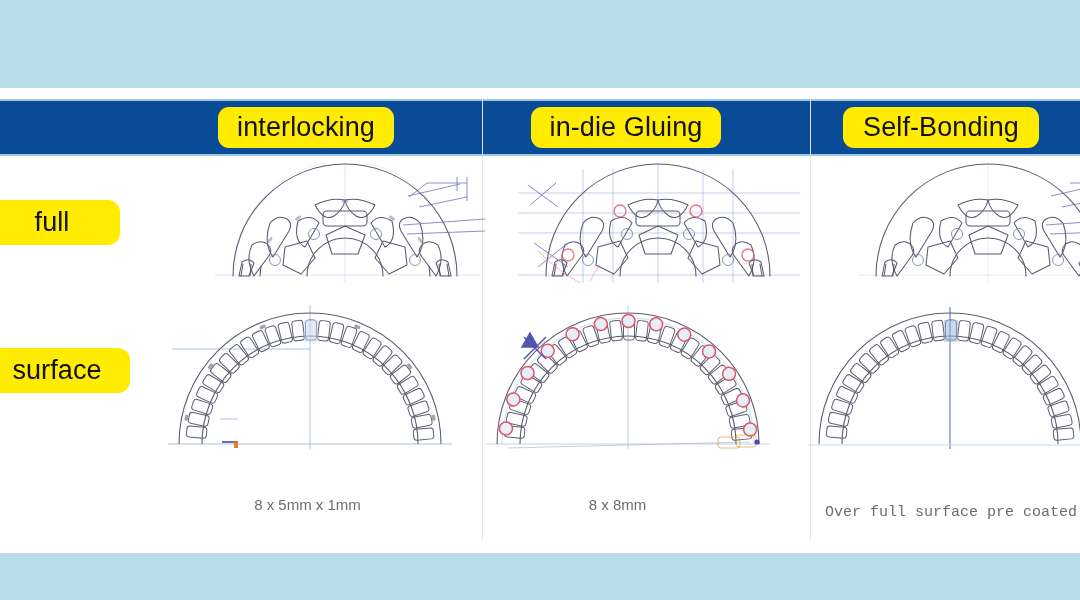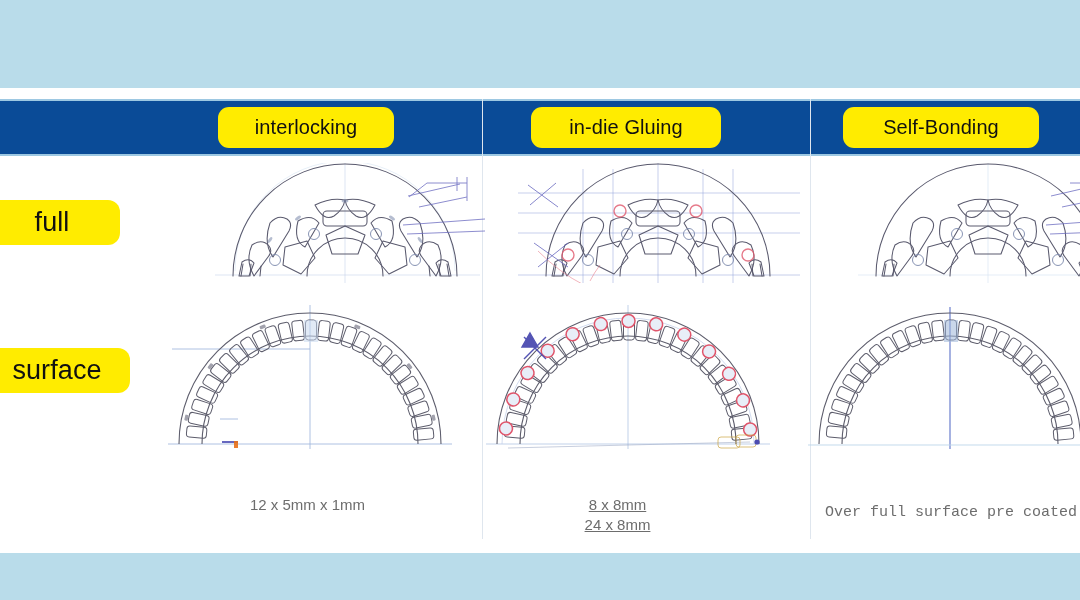--- a/index.html
+++ b/index.html
@@ -35,21 +35,21 @@
     position:absolute;
     background:#ffec00;
     border-radius:11px;
     color:#111;
     display:flex;align-items:center;justify-content:center;
     font-size:27px;
     letter-spacing:.1px;
     white-space:nowrap;
     box-sizing:border-box;
   }
-  .hdr-pill{height:41px;top:107px;font-size:20px;}
+  .hdr-pill{height:41px;top:107px;font-size:27px;}
   .hdr-pill.c1{left:218px;width:176px;}
   .hdr-pill.c2{left:531px;width:190px;}
   .hdr-pill.c3{left:843px;width:196px;}
 
   .row-pill{height:45px;font-size:27px;border-radius:12px;}
   .row-pill.rotor{left:-16px;top:200px;width:136px;}
   .row-pill.stator{left:-16px;top:348px;width:146px;}
 
   
   .ribbon{
@@ -82,21 +82,21 @@
   .caption{
     position:absolute;
     text-align:center;
     font-family:"Liberation Sans", sans-serif;
     font-size:15px;
     color:#6d6d6d;
     line-height:20px;
     white-space:nowrap;
   }
   .cap1{left:175px;top:495px;width:265px;}
-  .cap2{left:500px;top:495px;width:235px;text-decoration:underline;}
+  .cap2{left:500px;top:495px;width:235px;}
   .cap3{left:825px;top:503px;width:245px;font-family:Liberation Mono, monospace;}
   .caption div{display:block;}
 </style>
 </head>
 <body>
 
 <div class="stage">
 
   <div class="band-top"></div>
   <div class="band-bottom"></div>
@@ -648,25 +648,24 @@
           </g>
         <g transform="rotate(-84.5 150 147)">
             <rect x="145.5" y="23" width="11" height="20" rx="3"></rect>
           </g>
       </g>
       <rect x="144" y="23" width="14" height="22" fill="#9fb6d8" opacity="0.55"></rect>
     </svg>
   </div>
 
   <div class="caption cap1">
-    <div>12 x 5mm x 1mm</div>
+    <div>8 x 5mm x 1mm</div>
   </div>
   <div class="caption cap2">
     <div>8 x 8mm</div>
-    <div>24 x 8mm</div>
   </div>
   <div class="caption cap3">
     <div>Over full surface pre coated</div>
   </div>
 
   <div class="ribbon">
     
   </div>
 
 </div>

